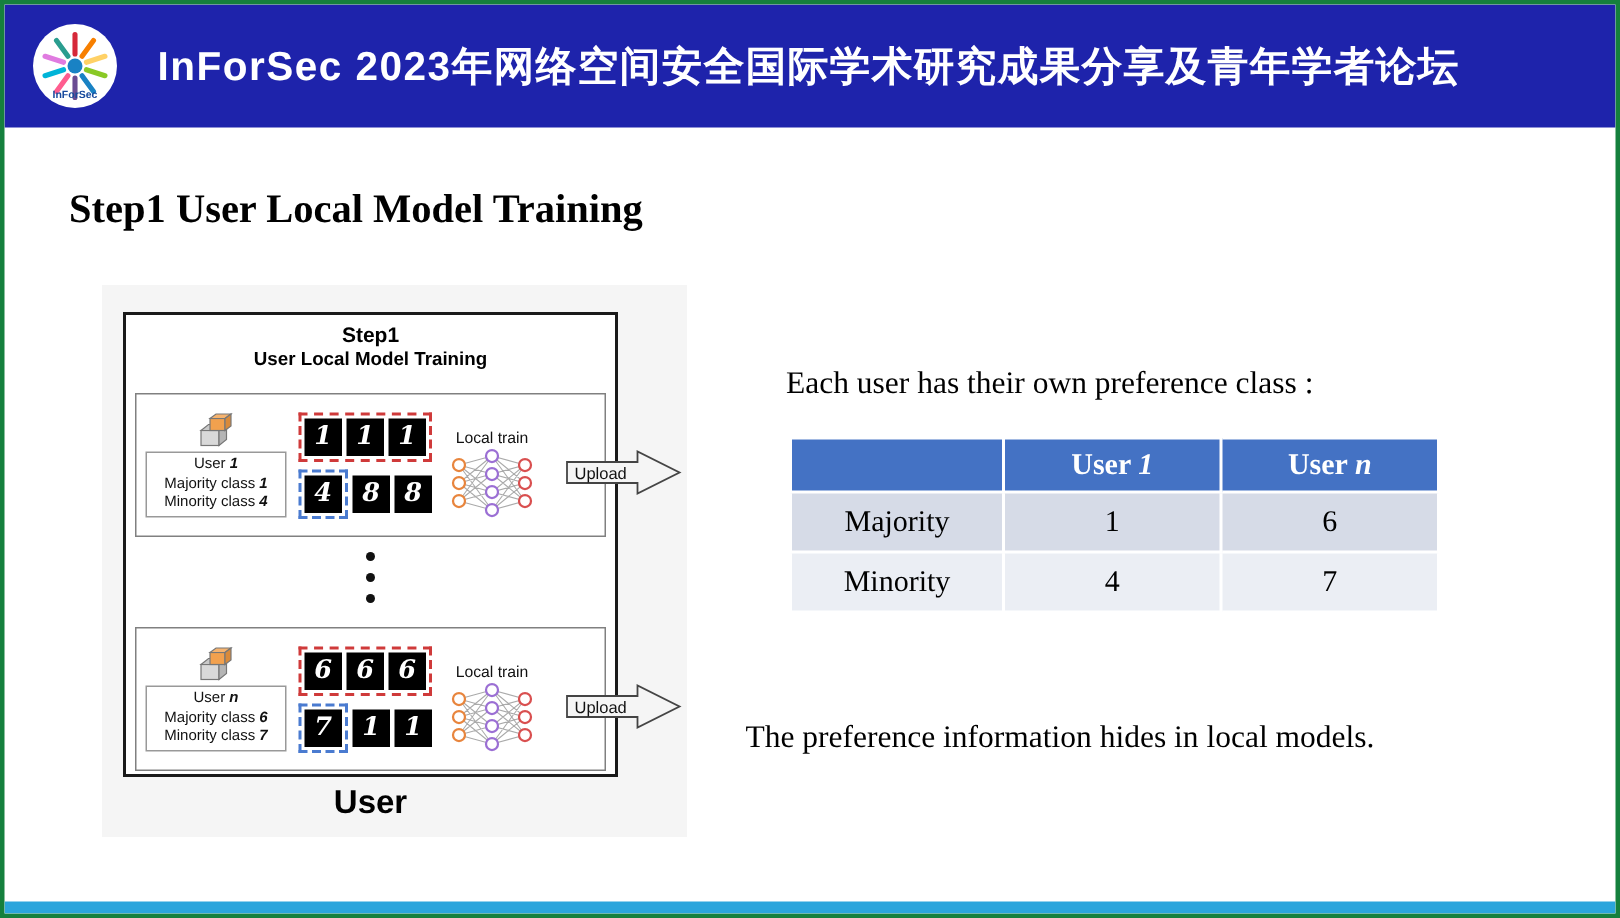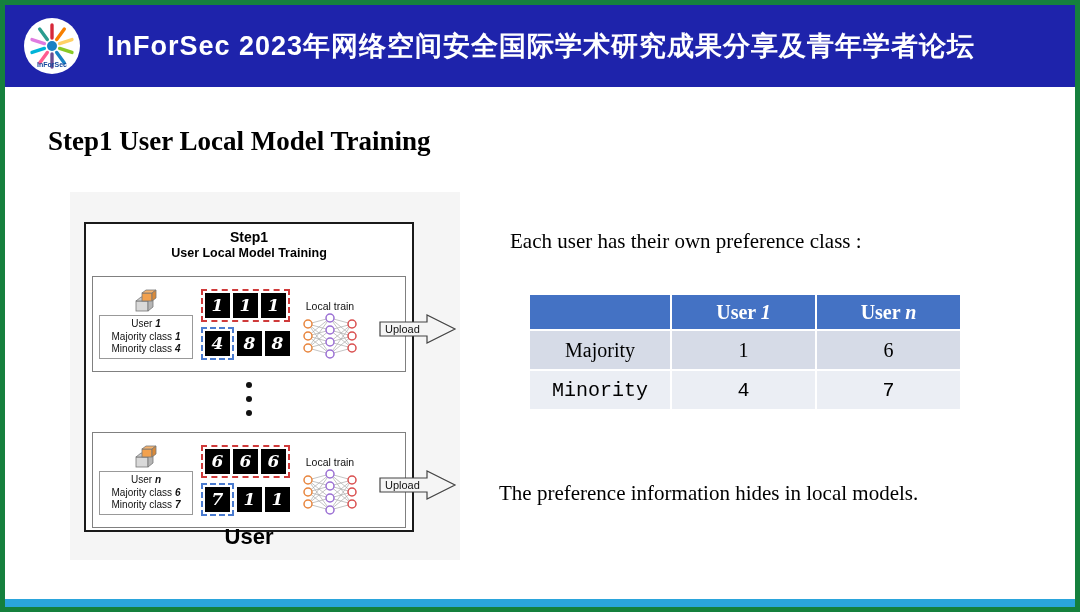--- a/index.html
+++ b/index.html
@@ -5,21 +5,21 @@
   * { box-sizing: border-box; }
   html,body { margin:0; padding:0; }
   body {
     width:1080px; height:612px;
     font-family:"Liberation Sans", sans-serif;
     background:#e9e9e9;
   }
   .slide {
     position:relative; width:1080px; height:612px;
     background:#ffffff; overflow:hidden;
-    border:5px solid #15803d;
+    border:3px solid #15803d;
   }
 
   
   .banner {
     position:absolute; top:0; left:0; width:100%; height:82px;
     background:var(--banner-bg, #1E23AB);
     display:flex; align-items:center; gap:26px; padding-left:18px;
   }
   .logo { flex:none; width:58px; height:58px; display:block; }
   .banner-title {
@@ -32,21 +32,21 @@
     position:absolute; left:30px; top:108px; margin:13px;
     font-family:"Liberation Serif", serif; font-size:27px; font-weight:bold; color:#000;
   }
 
   
   .diagram-panel {
     position:absolute; left:65px; top:187px; width:390px; height:368px;
     background:#f5f5f5;
   }
   .outer-box {
-    position:absolute; left:14px; top:30px; width:330px; height:310px;
+    position:absolute; left:14px; top:18px; width:330px; height:310px;
     border:2px solid #1a1a1a; background:#ffffff;
   }
   .box-title { position:absolute; top:5px; left:0; width:100%; text-align:center; font-weight:bold; color:#000; }
   .bt1 { font-size:14px; line-height:17px; }
   .bt2 { font-size:12.5px; line-height:15px; }
 
   .user-block {
     position:absolute; left:6px; width:314px; height:96px;
     border:1px solid #808080; background:#fff;
     display:flex; align-items:center; gap:6px; padding:2px 4px;
@@ -82,37 +82,37 @@
   .dots { position:absolute; left:0; top:158px; width:100%; display:flex; flex-direction:column; align-items:center; gap:8px; }
   .dots i { width:6px; height:6px; border-radius:50%; background:#111; display:block; }
 
   .user-footer {
     position:absolute; left:14px; top:332px; width:330px; text-align:center;
     font-size:22px; font-weight:bold; color:#000;
   }
 
   
   .heading {
-    position:absolute; left:505px; top:224px; margin:0;
+    position:absolute; left:505px; top:224px; margin:16px;
     font-family:"Liberation Serif", serif; font-size:21px; color:#000;
   }
   .pref-table {
     position:absolute; left:523px; top:288px;
     border-collapse:collapse; font-family:"Liberation Serif", serif; font-size:20px; color:#000;
   }
   .pref-table th, .pref-table td { border:2px solid #ffffff; text-align:center; padding:0; }
   .pref-table th {
     background:var(--table-header-bg, #4472C4); color:#ffffff;
     font-weight:bold; height:36px; width:145px;
   }
   .pref-table th.c0 { width:142px; }
   .pref-table td { height:40px; width:145px; }
   .pref-table td.c0 { width:142px; }
   .pref-table tr.odd  td { background:var(--row-odd-bg, #D6DBE7); }
-  .pref-table tr.even td { background:var(--row-even-bg, #EBEEF4);font-family:Liberation Mono, monospace; }
+  .pref-table tr.even td { background:var(--row-even-bg, #EBEEF4); }
   .hid { font-style:italic; }
 
   .footer-text {
     position:absolute; left:494px; top:476px; margin:0;
     font-family:"Liberation Serif", serif; font-size:21px; color:#000;text-align:right;
   }
 
   .bottom-bar {
     position:absolute; left:0; bottom:0; width:100%; height:8px;
     background:var(--bottom-bar, #2AA5DC);

